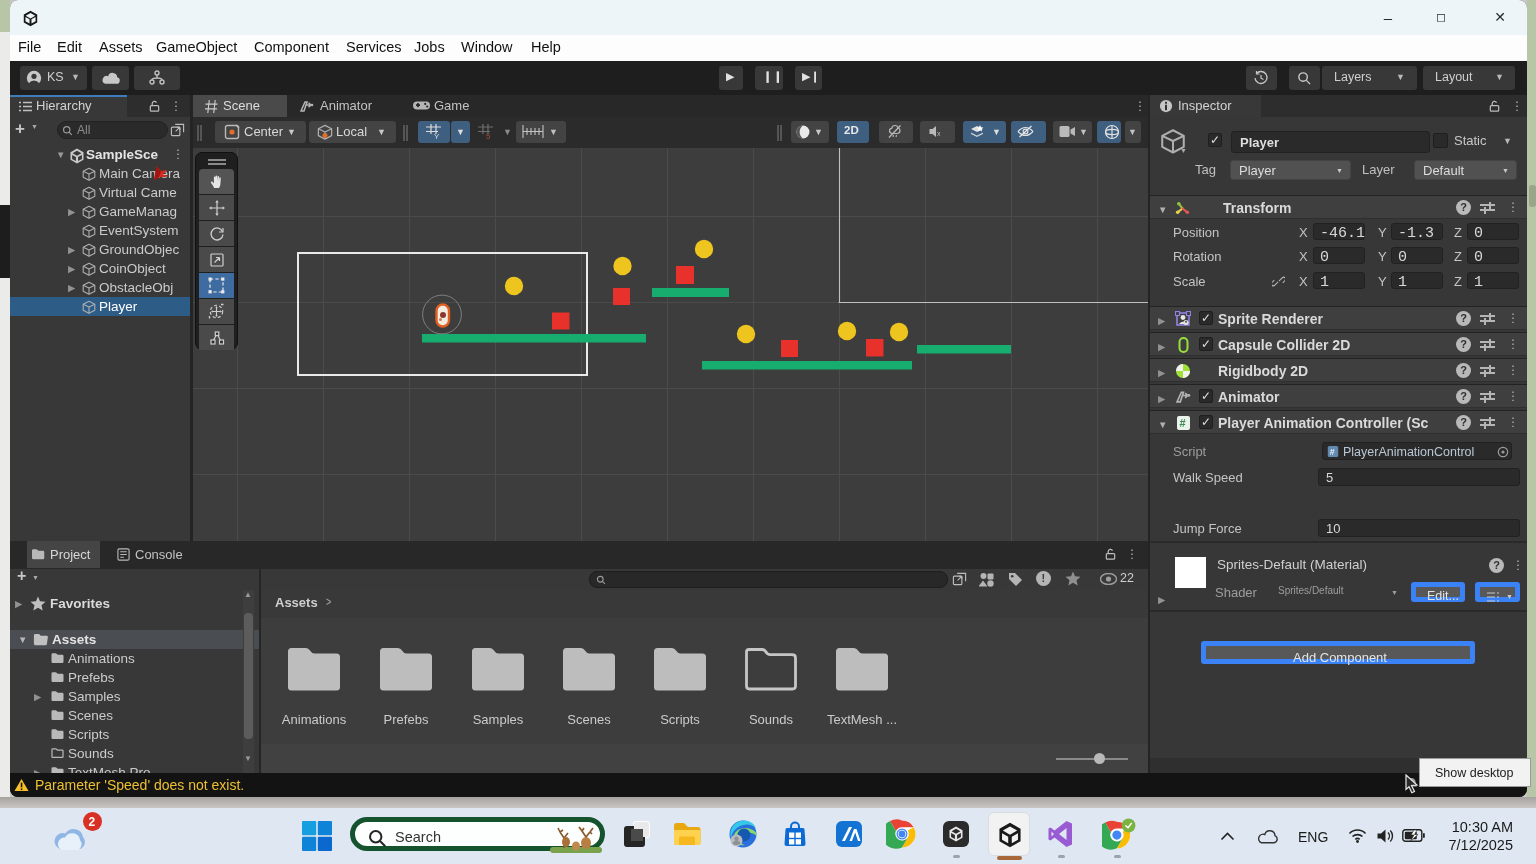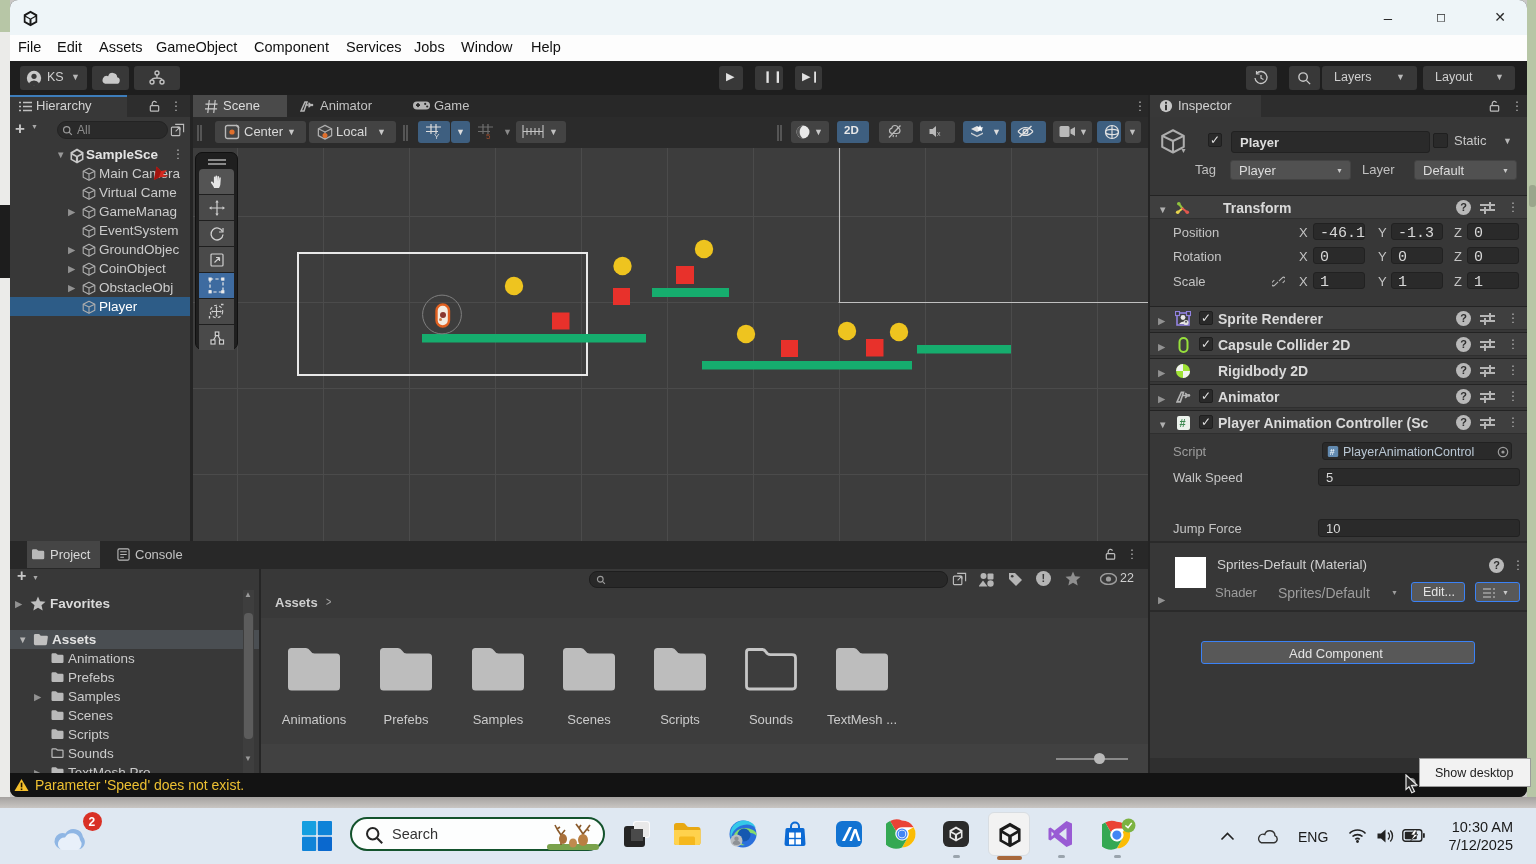--- a/index.html
+++ b/index.html
@@ -53,21 +53,21 @@
   .pre::before { content:""; position:absolute; left:0; top:4px; width:15px; height:1.5px; background:#b5b5b5; }
   .pre::after { content:""; position:absolute; left:0; top:9px; width:15px; height:1.5px; background:#b5b5b5; }
   .pre i { position:absolute; left:9px; top:1.5px; width:2px; height:7px; background:#b5b5b5; }
   .pre em { position:absolute; left:4px; top:6.5px; width:2px; height:7px; background:#b5b5b5; }
   .kb { left:359px; top:4px; font-size:12px; }
   .irow { position:absolute; left:0; width:413px; height:19px; }
   .ilab { position:absolute; left:25px; top:2px; font-size:13px; color:#c4c4c4; }
   .ax { position:absolute; top:2px; font-size:13px; color:#c4c4c4; }
   .irow .ifield.f3 { position:absolute; top:0px; width:52px; height:17px; padding:1px 0 0 6px; font-size:15px; color:#d8d8d8; box-sizing:border-box;font-family:Liberation Mono, monospace; }
   .fv { position:absolute; left:7px; top:1px; font-size:13px; color:#d8d8d8; }
-  .ibtn { background:#585858; border:1px solid #3b82f6; border-radius:3px; color:#e4e4e4; font-size:12.5px;text-align:right; }
+  .ibtn { background:#585858; border:5px solid #3b82f6; border-radius:3px; color:#e4e4e4; font-size:12.5px;text-align:right; }
   .ftile { top:101px; width:58px; text-align:center; }
   .ftile span { position:absolute; left:-19px; top:70px; width:96px; font-size:13px; color:#cbcbcb; }
   #desktopstrip { left:0; top:797px; width:1536px; height:11px; background:linear-gradient(#a5a2a0,#c9c6c3); }
   #taskbar { left:0; top:808px; width:1536px; height:56px; background:#dfe8f2; }
   .tbicon { position:absolute; top:6px; width:40px; height:40px; display:flex; align-items:center; justify-content:center; }
   .trayicon { position:absolute; top:14px; }
   #tooltip { left:1419px; top:758px; width:112px; height:29px; background:#f2f2f2; border:1px solid #9b9b9b; }
   #tooltip span { position:absolute; left:15px; top:7px; font-size:12.5px; color:#1a1a1a; }
 </style>
 </head>
@@ -833,21 +833,21 @@
           <span class="fv">10</span>
         </span>
       </div>
     <div class="abs" style="left:0;top:446px;width:379px;height:2px;background:#2a2a2a"></div>
     <div class="abs" style="left:27px;top:462px;width:31px;height:31px;background:#fff"></div>
     <div class="abs" style="left:69px;top:462px;font-size:13.5px;color:#cfcfcf">Sprites-Default (Material)</div>
     <span class="qm" style="position:absolute;left:341px;top:463px">?</span>
     <span class="kb" style="position:absolute;left:364px;top:463px">⋮</span>
     <span class="tri" style="position:absolute;left:10px;top:499px">▶</span>
     <div class="abs" style="left:67px;top:490px;font-size:13px;color:#9d9d9d">Shader</div>
-    <div class="abs" style="left:130px;top:490px;font-size:14px;color:#9d9d9d">Sprites/Default</div>
+    <div class="abs" style="left:130px;top:490px;font-size:10px;color:#9d9d9d">Sprites/Default</div>
     <span class="abs" style="left:243px;top:494px;font-size:7px;color:#9d9d9d">▼</span>
     <div class="abs ibtn" style="left:263px;top:487px;width:54px;height:20px">
         <span style="position:absolute;left:11px;top:2px">Edit...</span>
       </div>
     <div class="abs ibtn" style="left:327px;top:487px;width:45px;height:20px">
       <svg class="abs" style="left:7px;top:5px" width="12" height="10" viewBox="0 0 12 10" stroke="#c9c9c9" stroke-width="1.2">
           <path d="M0 1 H8 M0 5 H8 M0 9 H8 M10 1 H12 M10 5 H12 M10 9 H12"></path>
         </svg>
       <span class="abs" style="left:26px;top:6px;font-size:7px;color:#c9c9c9">▼</span>
     </div>
@@ -877,21 +877,21 @@
   </svg>
   <div class="abs" style="left:83px;top:4px;width:19px;height:19px;border-radius:50%;background:#d93025">
       <span style="position:absolute;left:5.5px;top:2.5px;color:#fff;font-size:12px;font-weight:bold">2</span>
     </div>
   <svg class="abs" style="left:302px;top:13px" width="30" height="30" viewBox="0 0 23 23">
       <rect x="0" y="0" width="10.9" height="10.9" rx="0.8" fill="#159fe0"></rect>
       <rect x="12.1" y="0" width="10.9" height="10.9" rx="0.8" fill="#0f83d8"></rect>
       <rect x="0" y="12.1" width="10.9" height="10.9" rx="0.8" fill="#0f83d8"></rect>
       <rect x="12.1" y="12.1" width="10.9" height="10.9" rx="0.8" fill="#0a68ce"></rect>
     </svg>
-  <div class="abs" style="left:350px;top:9px;width:255px;height:34px;background:#fdfefe;border:2px solid #14532d;border-radius:17px">
+  <div class="abs" style="left:350px;top:9px;width:255px;height:34px;background:#fdfefe;border:5px solid #14532d;border-radius:17px">
     <svg class="abs" style="left:13px;top:7px" width="19" height="19" viewBox="0 0 16 16" fill="none" stroke="#252525" stroke-width="1.7">
         <circle cx="6.5" cy="6.5" r="4.8"></circle>
         <path d="M10.3 10.3 L14.5 14.5"></path>
       </svg>
     <span class="abs" style="left:40px;top:7px;font-size:14.5px;color:#333">Search</span>
     <svg class="abs" style="left:195px;top:4px" width="52" height="27" viewBox="0 0 52 27">
       <rect x="0" y="21" width="52" height="6" rx="3" fill="#7aa24c"></rect>
       <path d="M14 22 V12 M14 12 L10 6 M14 12 L18 7 M10 6 L8 2 M10 6 L13 4" stroke="#8a5a2b" stroke-width="1.6" fill="none"></path>
       <ellipse cx="16" cy="16" rx="4" ry="5" fill="#a9703a"></ellipse>
       <path d="M36 22 V11 M36 11 L32 5 M36 11 L40 6 M32 5 L29 1 M32 5 L34 2 M40 6 L43 2 M40 6 L42 8" stroke="#8a5a2b" stroke-width="1.7" fill="none"></path>

